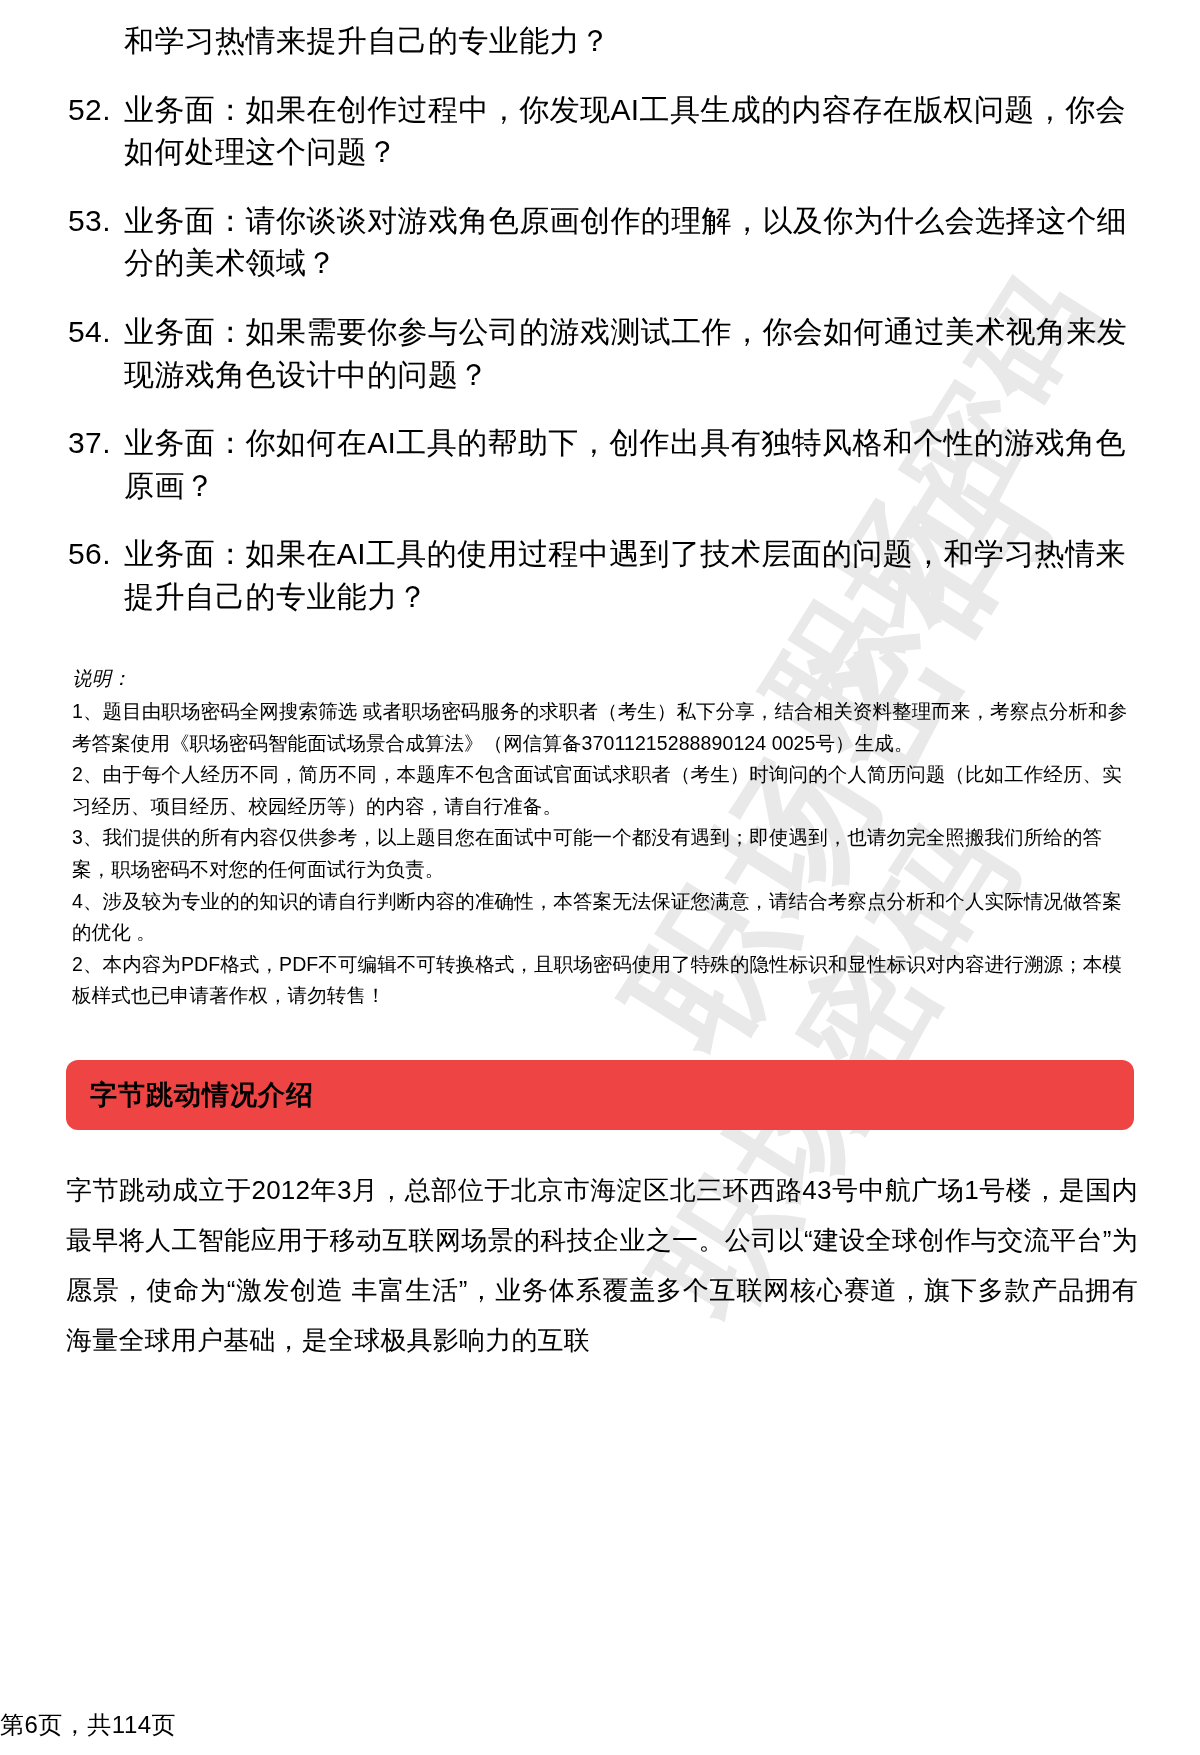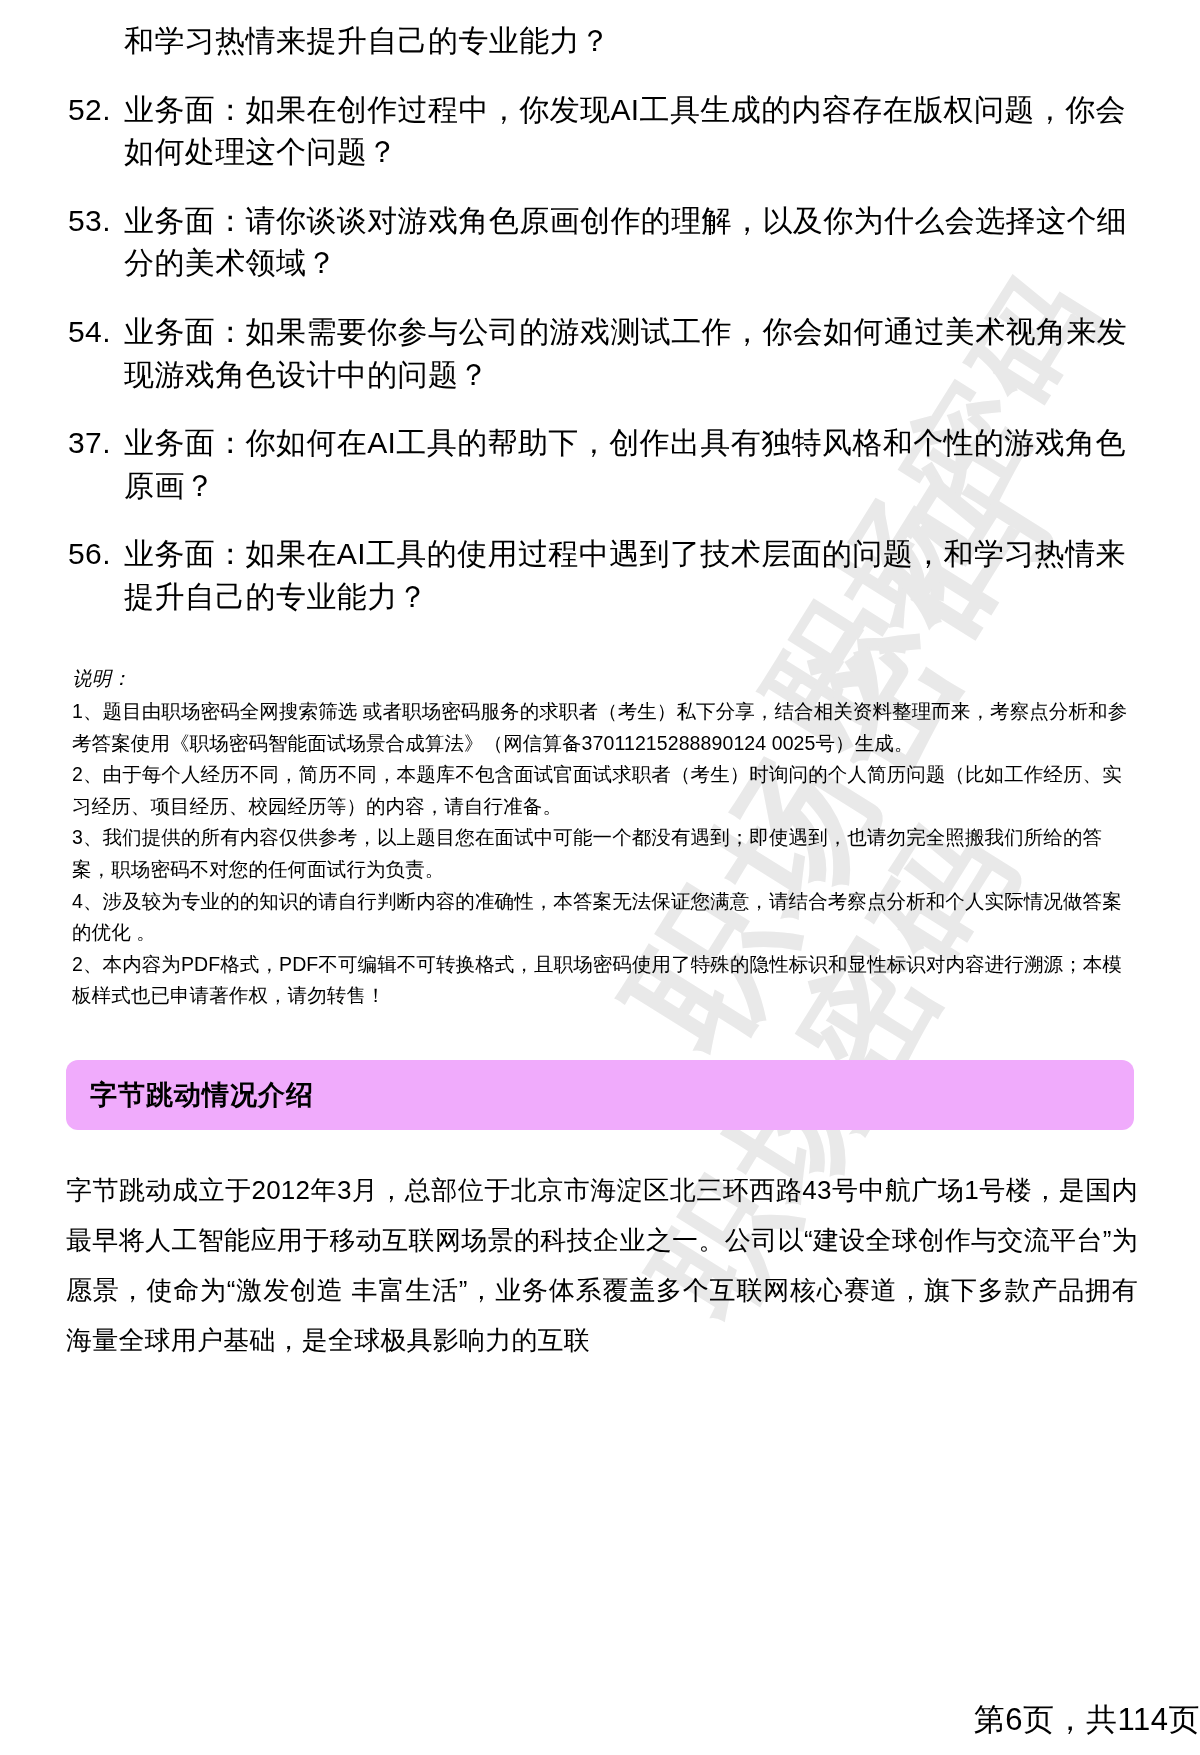--- a/index.html
+++ b/index.html
@@ -135,22 +135,22 @@
     text-justify: inter-ideograph;
     letter-spacing: 0.2px;
   }
 
   
   .page-footer {
     position: absolute;
     left: 0;
     bottom: 14px;
     width: 1200px;
-    text-align: right;
-    font-size: 31px;
+    text-align: left;
+    font-size: 24px;
     z-index: 2;
     letter-spacing: 0.5px;
   }
 </style>
 </head>
 <body>
 
 <div class="page">
 
   <div class="watermark-layer">
@@ -188,21 +188,21 @@
 
     <div class="notes">
       <div class="notes-title">说明：</div>
       <p class="note-line">1、题目由职场密码全网搜索筛选 或者职场密码服务的求职者（考生）私下分享，结合相关资料整理而来，考察点分析和参考答案使用《职场密码智能面试场景合成算法》（网信算备37011215288890124 0025号）生成。</p>
       <p class="note-line">2、由于每个人经历不同，简历不同，本题库不包含面试官面试求职者（考生）时询问的个人简历问题（比如工作经历、实习经历、项目经历、校园经历等）的内容，请自行准备。</p>
       <p class="note-line">3、我们提供的所有内容仅供参考，以上题目您在面试中可能一个都没有遇到；即使遇到，也请勿完全照搬我们所给的答案，职场密码不对您的任何面试行为负责。</p>
       <p class="note-line">4、涉及较为专业的的知识的请自行判断内容的准确性，本答案无法保证您满意，请结合考察点分析和个人实际情况做答案的优化 。</p>
       <p class="note-line">2、本内容为PDF格式，PDF不可编辑不可转换格式，且职场密码使用了特殊的隐性标识和显性标识对内容进行溯源；本模板样式也已申请著作权，请勿转售！</p>
     </div>
 
-    <div class="section-banner" style="background: #f0abfc;">
+    <div class="section-banner" style="background: #ef4444;">
       <span class="section-banner-text">字节跳动情况介绍</span>
     </div>
 
 
     <div class="body-para">字节跳动成立于2012年3月，总部位于北京市海淀区北三环西路43号中航广场1号楼，是国内最早将人工智能应用于移动互联网场景的科技企业之一。公司以“建设全球创作与交流平台”为愿景，使命为“激发创造 丰富生活”，业务体系覆盖多个互联网核心赛道，旗下多款产品拥有海量全球用户基础，是全球极具影响力的互联</div>
 
   </div>
 
   <div class="page-footer">第6页，共114页</div>
 

